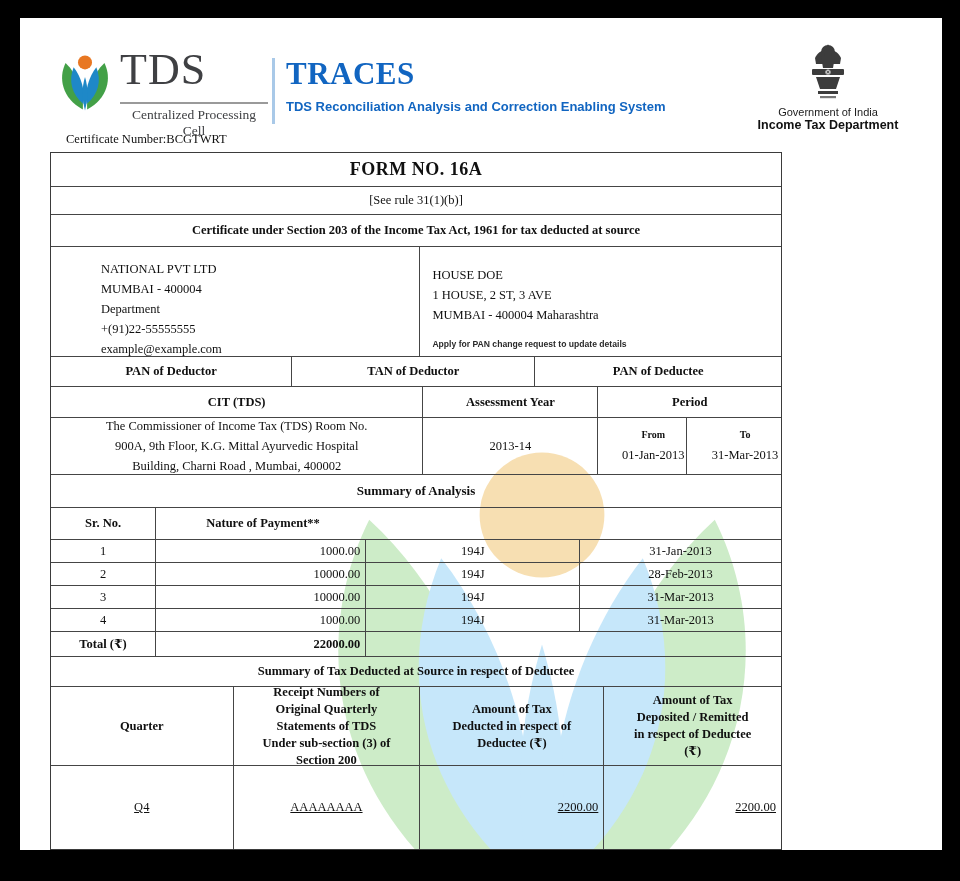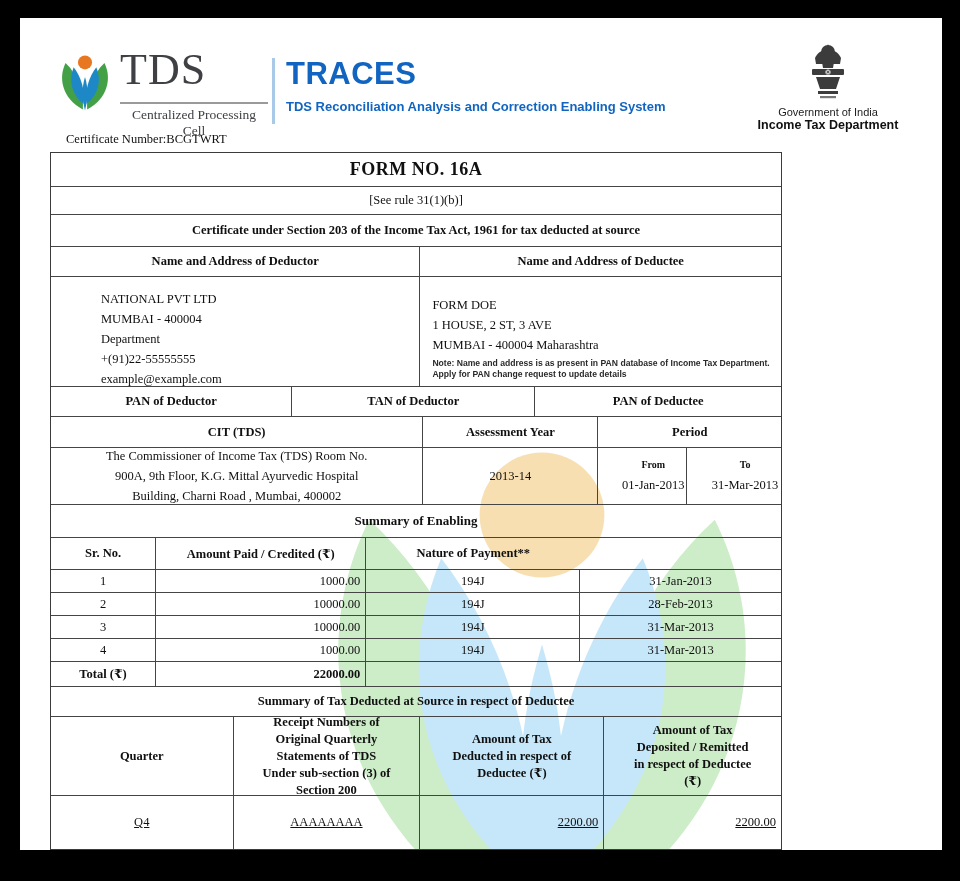--- a/index.html
+++ b/index.html
@@ -7,21 +7,21 @@
   .canvas { position:relative; width:960px; height:881px; background:#000; overflow:hidden; }
   .document { position:absolute; left:20px; top:18px; width:922px; height:832px; background:#fff; overflow:hidden; }
 
   
   .hdr { position:absolute; left:0; top:0; width:100%; height:134px; z-index:2; }
   .logo-flower { position:absolute; left:38px; top:28px; width:54px; height:76px; }
   .logo-tds-text { position:absolute; left:100px; top:26px; font-size:44px; color:#3f4043; letter-spacing:1px; }
   .logo-cpc { position:absolute; left:100px; top:84px; width:148px; border-top:2px solid #9a9a9a; padding-top:3px;
               font-size:13.5px; color:#3f4043; text-align:center; }
   .vdivider { position:absolute; left:252px; top:40px; width:3px; height:66px; background:#a9c9e8; }
-  .traces-title { position:absolute; left:266px; top:38px; font-family:Liberation Sans, sans-serif;
+  .traces-title { position:absolute; left:266px; top:38px; font-family:Liberation Serif, serif;
                   font-weight:bold; font-size:31px; color:var(--accent,#1165c1); letter-spacing:0.5px; }
   .traces-sub { position:absolute; left:266px; top:81px; font-family:"Liberation Sans","DejaVu Sans",sans-serif;
                 font-weight:bold; font-size:13px; color:var(--accent,#1165c1); }
   .emblem { position:absolute; left:786px; top:24px; width:44px; height:64px; }
   .govt-block { position:absolute; left:728px; top:88px; width:160px; text-align:center;
                 font-family:"Liberation Sans","DejaVu Sans",sans-serif; }
   .govt-line1 { font-size:11px; color:#1b1b1b; }
   .govt-line2 { font-size:12.5px; font-weight:bold; color:#111; }
   .cert-num { position:absolute; left:46px; top:114px; font-size:12.5px; color:#111; }
 
@@ -128,39 +128,34 @@
       <div class="row h-title">
           <div class="cell full title-text">FORM NO. 16A</div>
         </div>
       <div class="row h-rule">
           <div class="cell full">[See rule 31(1)(b)]</div>
         </div>
       <div class="row h-cert">
           <div class="cell full bold">Certificate under Section 203 of the Income Tax Act, 1961 for tax deducted at source</div>
         </div>
 
-      <div class="row h-addrhd">
-        <div class="cell c-addr-l bold">Name and Address of Deductor</div>
-        <div class="cell c-addr-r bold">Name and Address of Deductee</div>
-      </div>
 
       <div class="row h-addr">
         <div class="cell c-addr-l addr-cell addr-deductor">
           <div>NATIONAL PVT LTD</div>
           <div>MUMBAI - 400004</div>
           <div>Department</div>
           <div>+(91)22-55555555</div>
           <div>example@example.com</div>
         </div>
         <div class="cell c-addr-r addr-cell addr-deductee">
-          <div>FORM DOE</div>
+          <div>HOUSE DOE</div>
           <div>1 HOUSE, 2 ST, 3 AVE</div>
           <div>MUMBAI - 400004 Maharashtra</div>
           <div class="pan-note">
-            <div>Note: Name and address is as present in PAN database of Income Tax Department.</div>
             <div>Apply for PAN change request to update details</div>
           </div>
         </div>
       </div>
 
       <div class="row h-panhd">
         <div class="cell c-pan1 bold">PAN of Deductor</div>
         <div class="cell c-pan2 bold">TAN of Deductor</div>
         <div class="cell c-pan3 bold">PAN of Deductee</div>
       </div>
@@ -179,26 +174,25 @@
             <div>01-Jan-2013</div>
           </div>
           <div class="cell c-to stack" style="height:100%;border-right:none;">
             <div class="ft-label">To</div>
             <div>31-Mar-2013</div>
           </div>
         </div>
       </div>
 
       <div class="row h-soptitle">
-          <div class="cell full bold" style="font-size:13px;">Summary of Enabling</div>
+          <div class="cell full bold" style="font-size:13px;">Summary of Analysis</div>
         </div>
 
       <div class="row h-payhd">
         <div class="cell c-pay1 bold">Sr. No.</div>
-        <div class="cell c-pay2 bold">Amount Paid / Credited (₹)</div>
         <div class="cell c-pay3 bold">Nature of Payment**</div>
       </div>
 
       <div class="row h-payrow">
         <div class="cell c-pay1">1</div>
         <div class="cell c-pay2 num-cell">1000.00</div>
         <div class="cell c-pay3">194J</div>
         <div class="cell c-pay4">31-Jan-2013</div>
       </div>
       <div class="row h-payrow">

